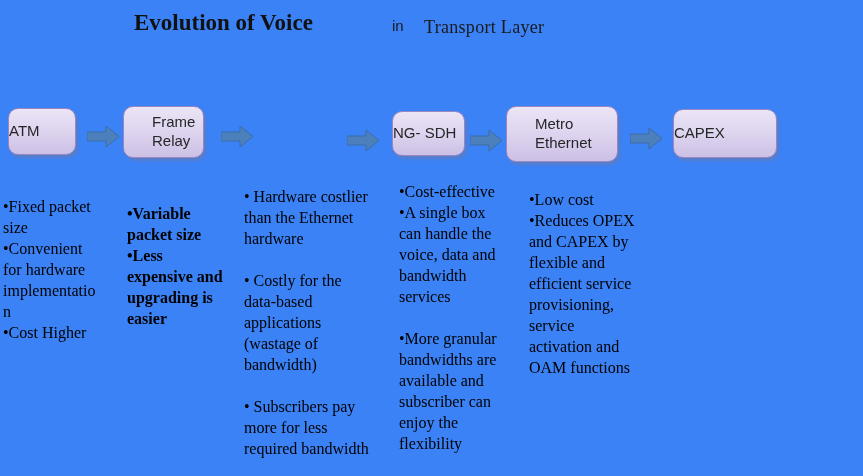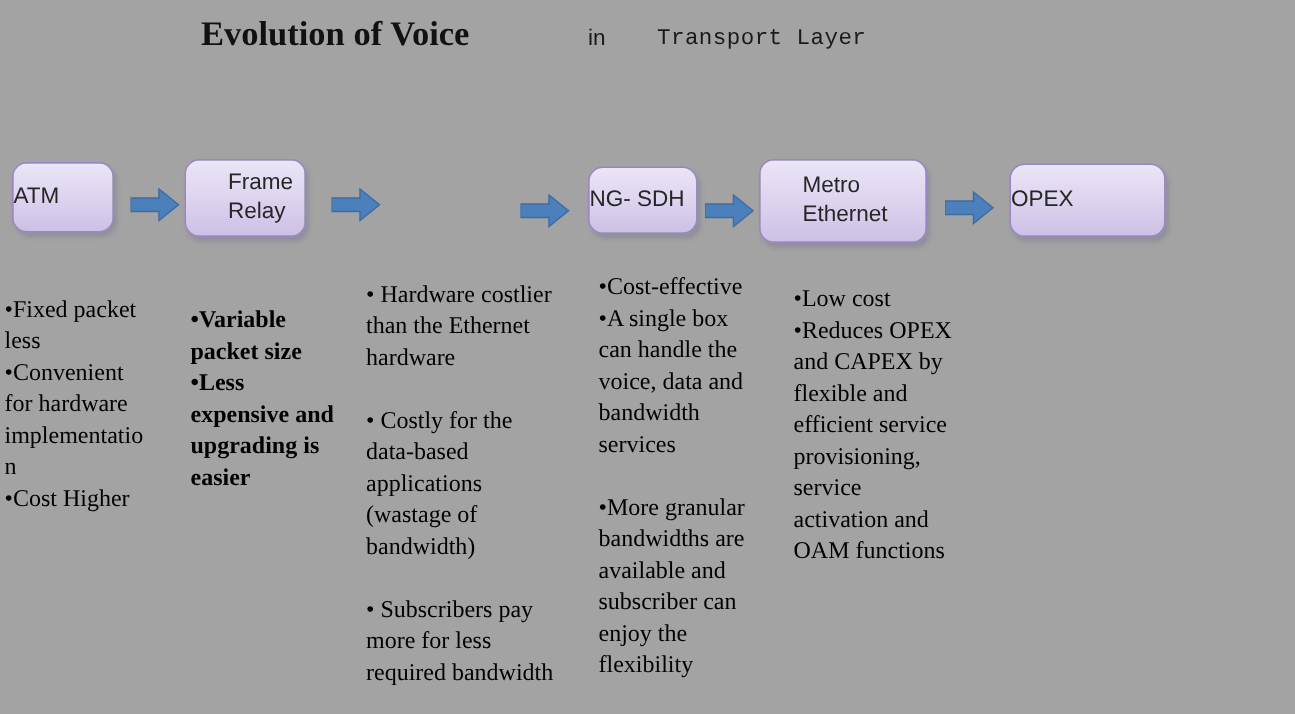--- a/index.html
+++ b/index.html
@@ -1,38 +1,38 @@
 <!DOCTYPE html>
 <html><head>
 <meta charset="utf-8">
 <style>
   html,body{margin:0;padding:0;background:#ffffff;}
   .canvas{
     position:relative;
     width:863px;height:476px;
-    background:#a3a3a3;
+    background:#3b82f6;
     overflow:hidden;
     font-family:"Liberation Serif", serif;
     color:#1a1a1a;
   }
   .title-main{
     position:absolute;left:134px;top:10px;
     font-family:"Liberation Serif", serif;
     font-weight:bold;font-size:23px;color:#111111;
     white-space:nowrap;
   }
   .title-in{
     position:absolute;left:392px;top:17px;
     font-family:"Liberation Sans", sans-serif;
     font-size:15px;color:#1a1a1a;white-space:nowrap;
   }
   .title-suffix{
-    position:absolute;left:438px;top:17px;
-    font-family:Liberation Mono, monospace;
-    font-size:15px;color:#1a1a1a;white-space:nowrap;
+    position:absolute;left:424px;top:17px;
+    font-family:Liberation Serif, serif;
+    font-size:18px;color:#1a1a1a;white-space:nowrap;
     letter-spacing:0.3px;
   }
   .stage-box{
     position:absolute;
     box-sizing:border-box;
     background:linear-gradient(180deg,#EBE5F6 0%,#DCD2EE 55%,#CCC0E5 100%);
     border:1.5px solid #9987C3;
     border-radius:10px;
     box-shadow:2px 3px 3px rgba(125,120,145,0.45);
     display:flex;align-items:center;
@@ -71,41 +71,41 @@
 
   <div class="stage-box nowrap" style="left:392px;top:111px;width:73px;height:45px;">
     <span>NG- SDH</span>
   </div>
 
   <div class="stage-box left-align" style="left:506px;top:106px;width:112px;height:56px;justify-content:flex-end;">
     <span>Metro Ethernet</span>
   </div>
 
   <div class="stage-box" style="left:673px;top:109px;width:104px;height:49px;">
-    <span>OPEX</span>
+    <span>CAPEX</span>
   </div>
 
   <svg class="arrow" style="left:87px;top:125px;" width="33" height="23" viewBox="0 0 33 23">
     <polygon points="0,7 19,7 19,1 32,11.5 19,22 19,16 0,16" fill="#4C80BD" stroke="#3D6CA5" stroke-width="1"></polygon>
   </svg>
   <svg class="arrow" style="left:221px;top:125px;" width="33" height="23" viewBox="0 0 33 23">
     <polygon points="0,7 19,7 19,1 32,11.5 19,22 19,16 0,16" fill="#4C80BD" stroke="#3D6CA5" stroke-width="1"></polygon>
   </svg>
   <svg class="arrow" style="left:347px;top:129px;" width="33" height="23" viewBox="0 0 33 23">
     <polygon points="0,7 19,7 19,1 32,11.5 19,22 19,16 0,16" fill="#4C80BD" stroke="#3D6CA5" stroke-width="1"></polygon>
   </svg>
   <svg class="arrow" style="left:470px;top:129px;" width="33" height="23" viewBox="0 0 33 23">
     <polygon points="0,7 19,7 19,1 32,11.5 19,22 19,16 0,16" fill="#4C80BD" stroke="#3D6CA5" stroke-width="1"></polygon>
   </svg>
   <svg class="arrow" style="left:630px;top:127px;" width="33" height="23" viewBox="0 0 33 23">
     <polygon points="0,7 19,7 19,1 32,11.5 19,22 19,16 0,16" fill="#4C80BD" stroke="#3D6CA5" stroke-width="1"></polygon>
   </svg>
 
   <div class="details" style="left:3px;top:196px;width:122px;">•Fixed packet
-less
+size
 •Convenient
 for hardware
 implementatio
 n
 •Cost Higher</div>
 
   <div class="details" style="left:127px;top:203px;width:118px;font-weight:bold;">•Variable
 packet size
 •Less
 expensive and

